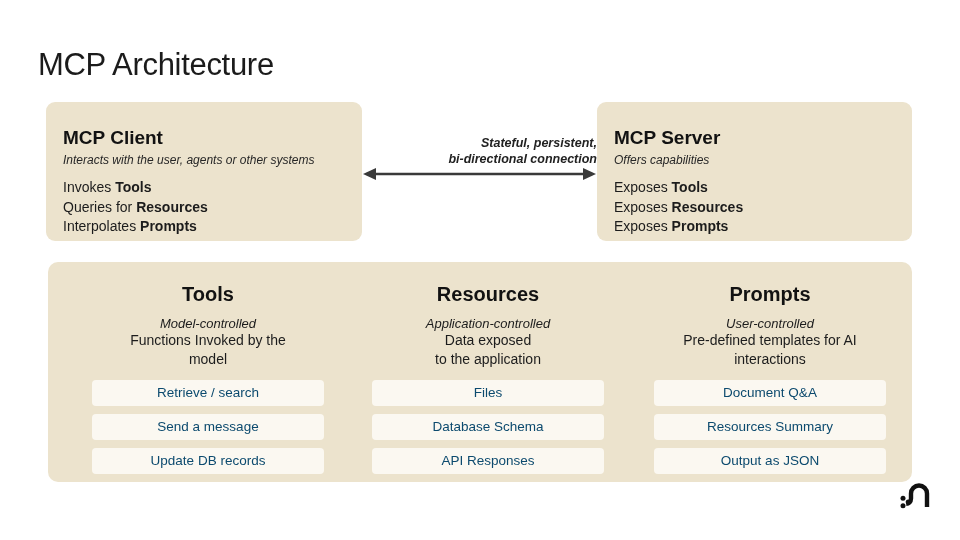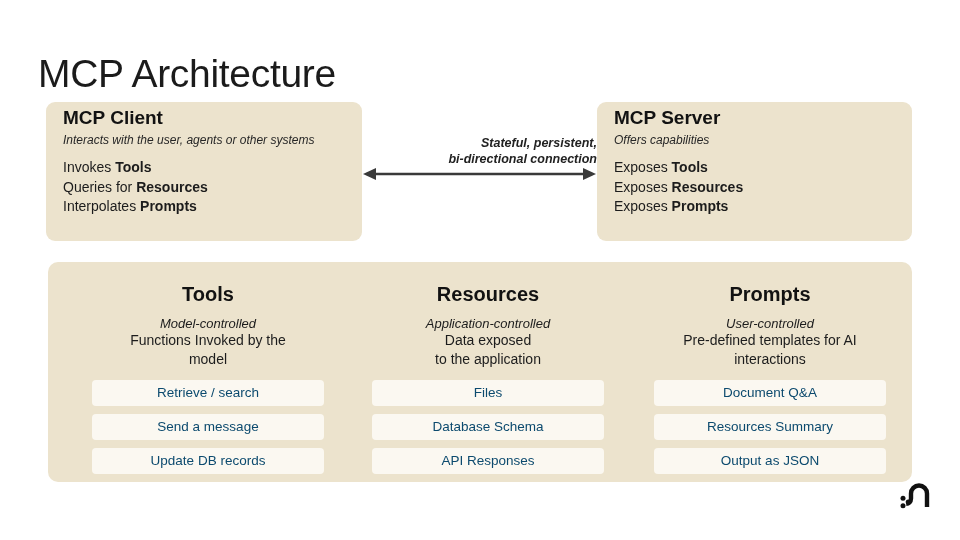--- a/index.html
+++ b/index.html
@@ -12,27 +12,27 @@
   *{box-sizing:border-box;}
   html,body{margin:0;padding:0;}
   body{
     width:960px;height:540px;position:relative;overflow:hidden;
     background:var(--background);
     font-family:"Liberation Sans", sans-serif;
     color:var(--text);
   }
   .slide-title{
     position:absolute;left:38px;top:26px;
-    font-size:39px;font-weight:500;letter-spacing:-0.3px;color:#1b1b1b;
+    font-size:31px;font-weight:500;letter-spacing:-0.3px;color:#1b1b1b;
   }
   
   .panel{
     position:absolute;top:102px;height:139px;
     background:var(--box-bg);border-radius:9px;
-    padding:4px 17px;
+    padding:24px 17px;
   }
   .panel.client{left:46px;width:316px;}
   .panel.server{left:597px;width:315px;}
   .panel-title{margin:0;font-size:19px;font-weight:700;color:#121212;line-height:23px;}
   .panel-subtitle{font-style:italic;font-size:12px;margin-top:4px;color:#262626;}
   .panel-lines{margin-top:11px;font-size:14px;line-height:19.5px;}
   .panel-lines b{font-weight:700;}
   
   .conn-label{
     position:absolute;left:362px;top:135px;width:235px;

